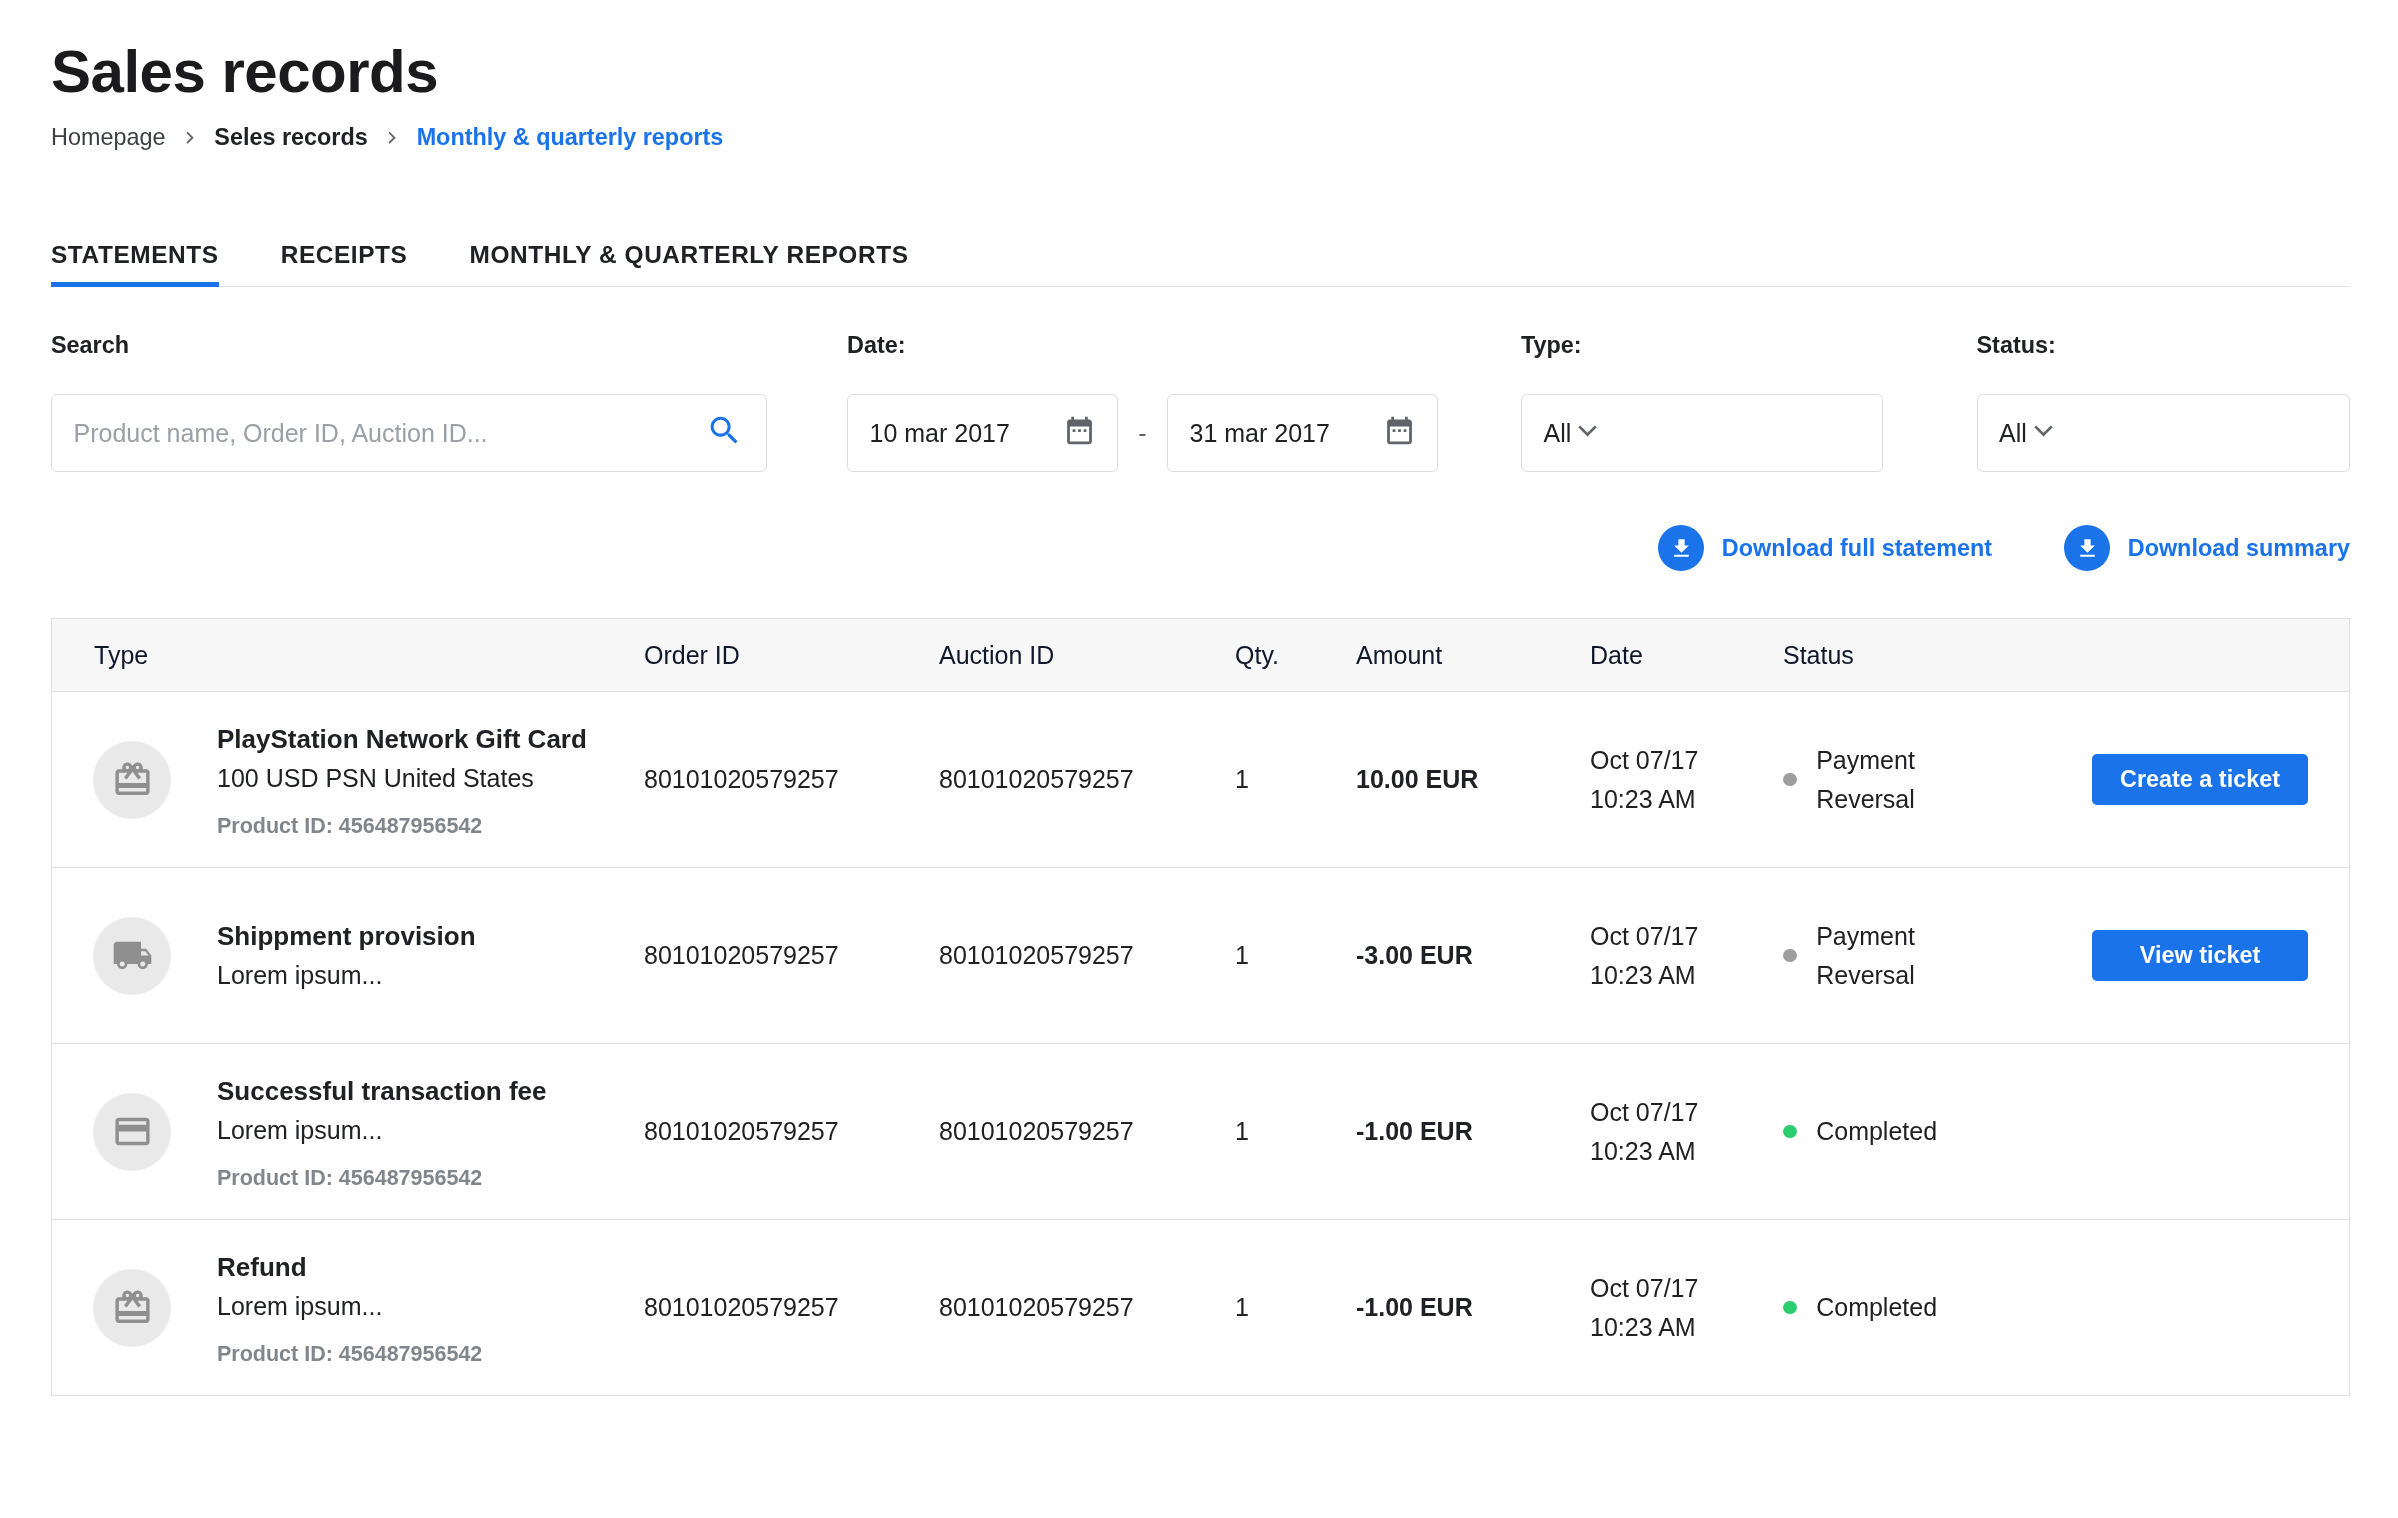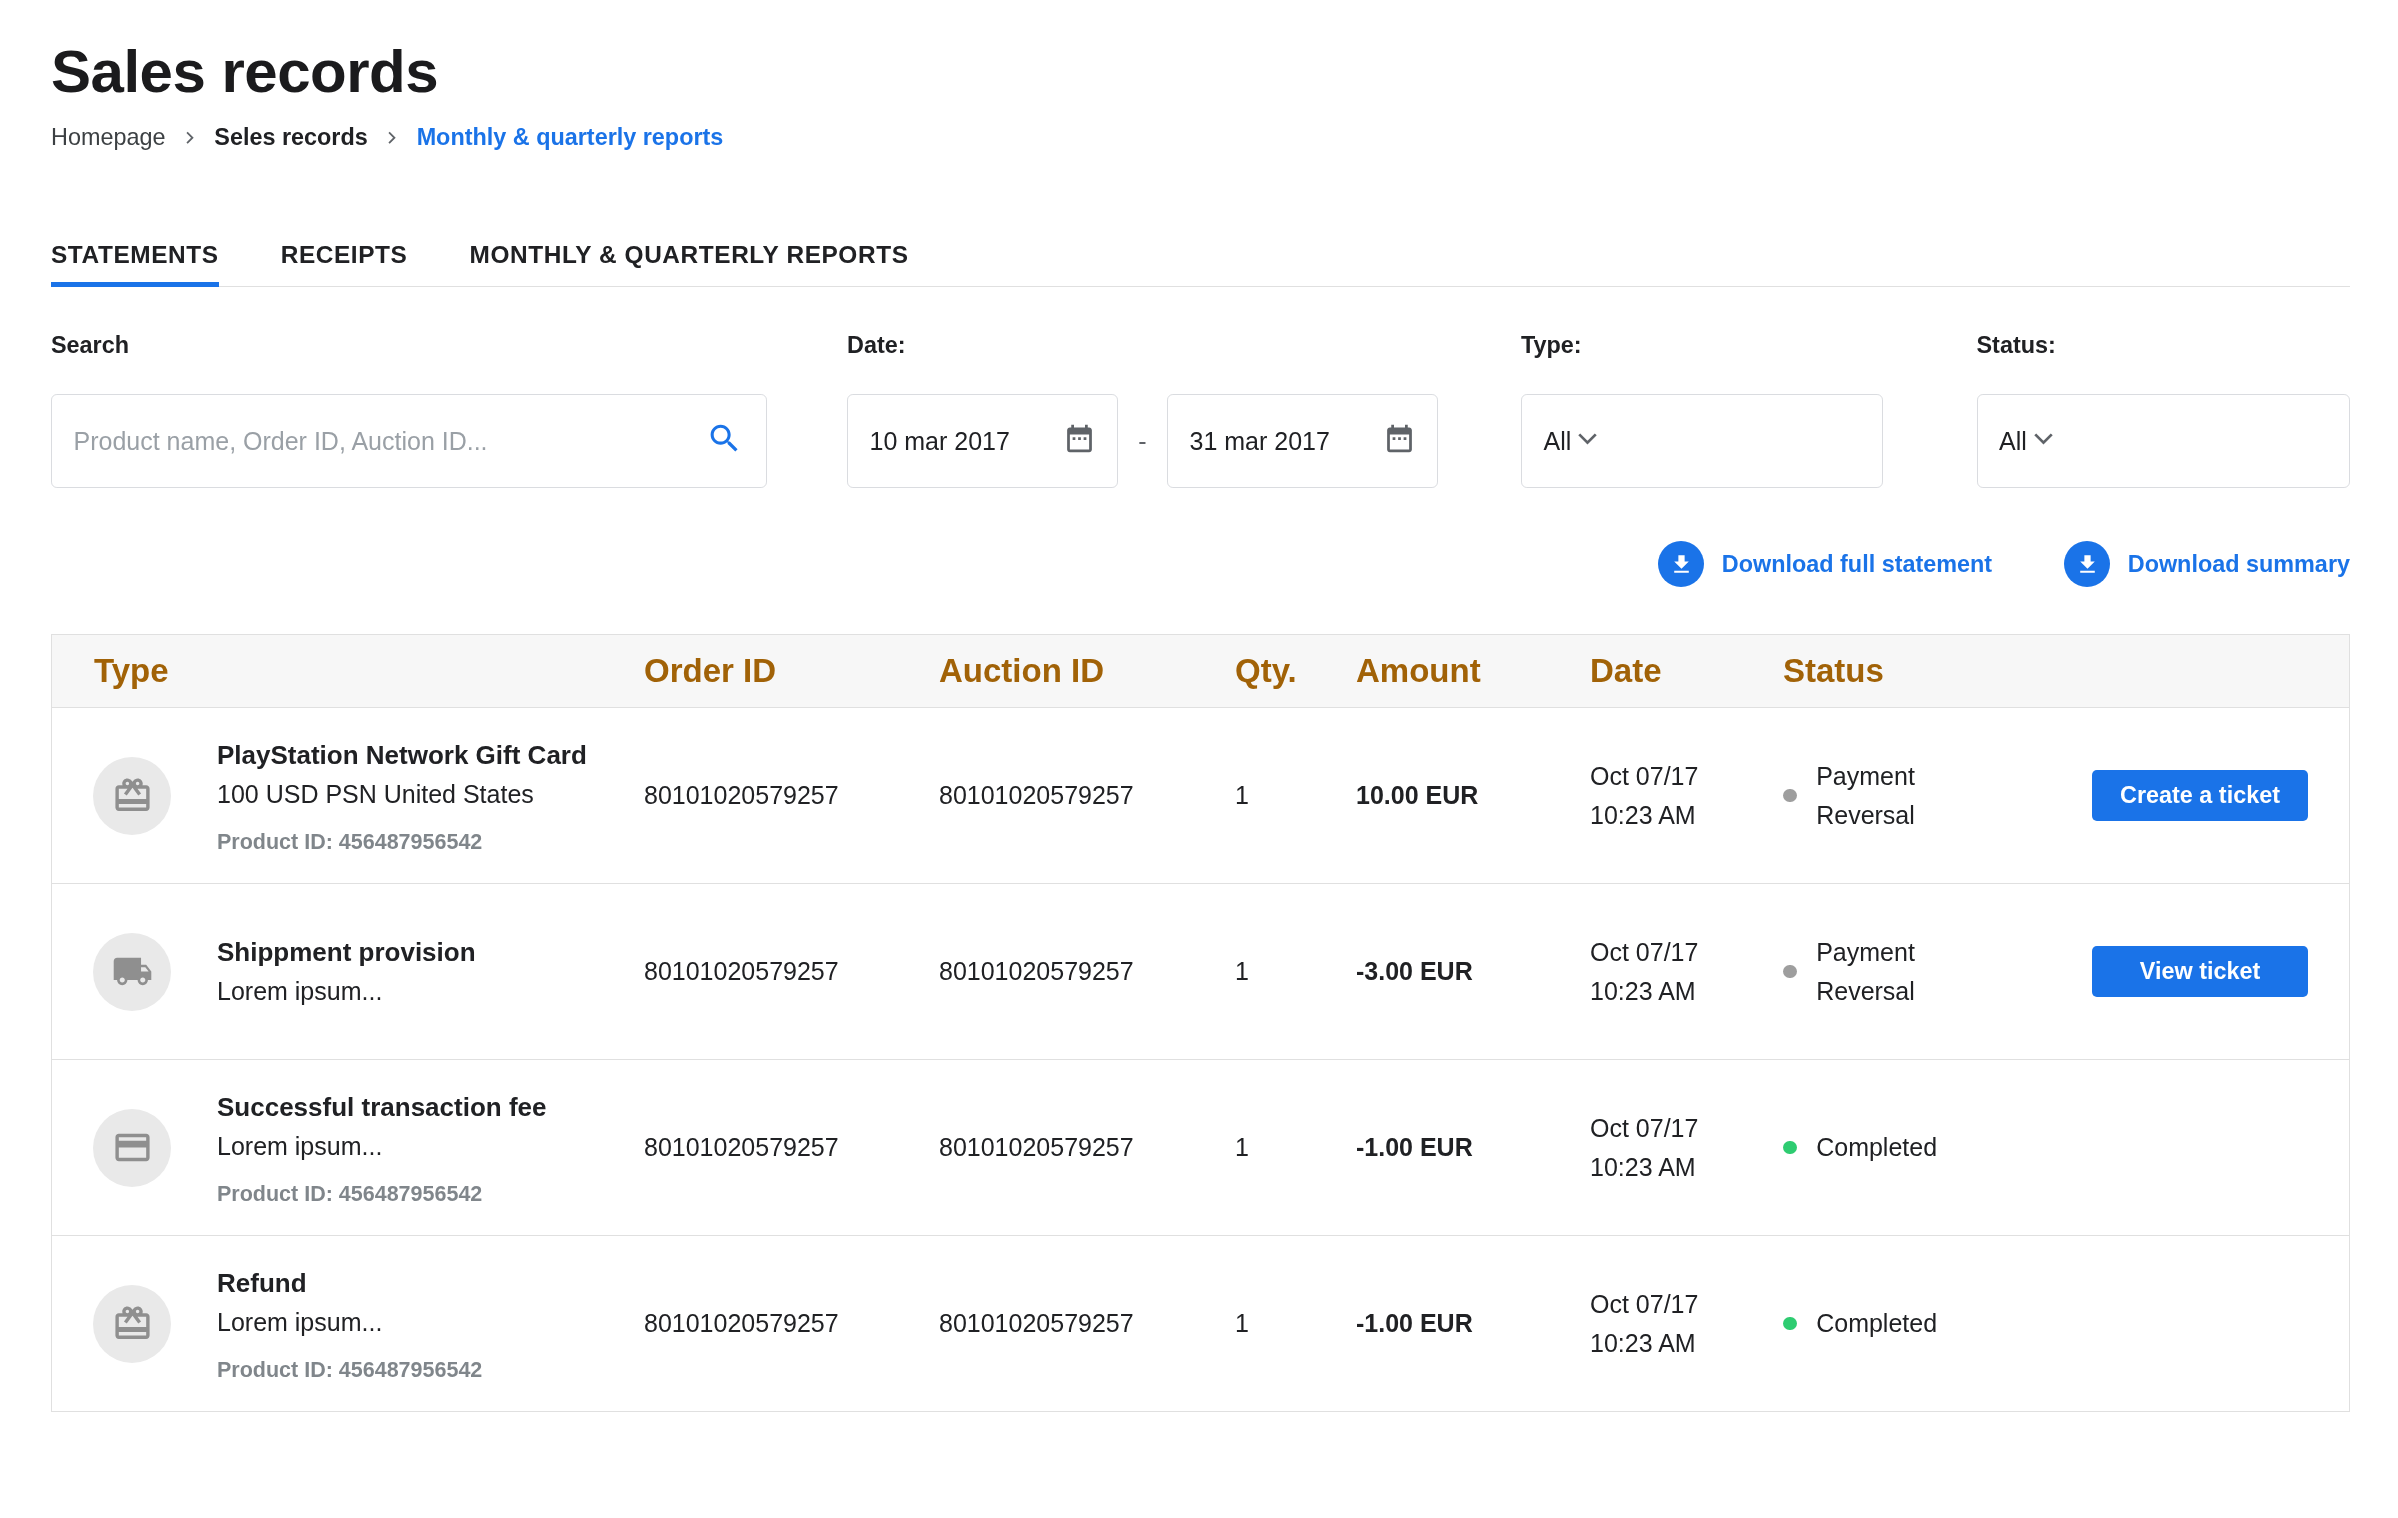--- a/index.html
+++ b/index.html
@@ -14,41 +14,41 @@
   .crumb.bold { font-weight: 700; color: #202124; }
   .crumb.current { color: #1a73e8; font-weight: 700; }
   .crumb-sep { display: flex; align-items: center; }
 
   .tabs { margin-top: 90px; display: flex; gap: 62px; border-bottom: 1px solid #e0e0e0; }
   .tab { position: relative; padding-bottom: 17px; font-size: 24.4px; font-weight: 700; letter-spacing: 0.6px; color: #202124; cursor: pointer; background: none; border: none; font-family: inherit; }
   .tab.active::after { content: ""; position: absolute; left: 0; right: 0; bottom: -1px; height: 4.9px; background: #1a73e8; }
 
   .filters { margin-top: 45px; display: flex; align-items: flex-start; }
   .f-label { font-size: 23.4px; font-weight: 700; margin-bottom: 35px; color: #202124; }
-  .box { height: 94px; border: 1px solid #dadce0; border-radius: 5.9px; background: #fff; display: flex; align-items: center; padding: 0 21.5px; font-size: 25px; color: #202124; }
+  .box { height: 78px; border: 1px solid #dadce0; border-radius: 5.9px; background: #fff; display: flex; align-items: center; padding: 0 21.5px; font-size: 25px; color: #202124; }
   .f-search { width: 717px; }
   .f-search .box { justify-content: space-between; padding-right: 23.4px; }
   .f-search input { border: none; outline: none; font-family: inherit; font-size: 25px; flex: 1; color: #202124; background: transparent; }
   .f-search input::placeholder { color: #9aa0a6; }
   .f-date { margin-left: 80px; }
   .date-row { display: flex; align-items: center; }
   .date-box { width: 271px; justify-content: space-between; cursor: pointer; }
   .date-dash { width: 49px; text-align: center; font-size: 25px; color: #5f6368; }
   .f-type { margin-left: 83px; width: 362px; }
   .f-status { margin-left: 94px; width: 374px; }
   .select-box { cursor: pointer; }
 
   .downloads { margin-top: 53px; display: flex; justify-content: flex-end; align-items: center; gap: 72px; }
   .dl { display: flex; align-items: center; gap: 17.6px; cursor: pointer; }
   .dl-circle { width: 46px; height: 46px; border-radius: 50%; background: #1a73e8; display: flex; align-items: center; justify-content: center; flex: none; }
   .dl-label { color: #1a73e8; font-size: 23.4px; font-weight: 700; }
 
   .table { margin-top: 47px; border: 1px solid #e0e0e0; background: #fff; }
   .tgrid { display: grid; grid-template-columns: 592px 295px 296px 121px 234px 193px 309px minmax(0,1fr); align-items: center; }
-  .thead { background: #f7f7f7; height: 72px; font-size: 33px; color: #a16207; font-weight: bold; }
+  .thead { background: #f7f7f7; height: 72px; font-size: 25px; color: #0f172a; }
   .thead .hcell-type { padding-left: 42px; }
   .trow { border-top: 1px solid #e0e0e0; min-height: 176px; font-size: 25px; }
   .cell-type { display: flex; align-items: center; }
   .icon-circle { width: 78px; height: 78px; margin-left: 41px; border-radius: 50%; background: #e9e9e9; display: flex; align-items: center; justify-content: center; flex: none; }
   .icon-circle svg { width: 41px; height: 41px; fill: #8f8f8f; }
   .prod { margin-left: 46px; display: flex; flex-direction: column; }
   .prod-name { font-size: 26px; font-weight: 700; line-height: 39px; }
   .prod-sub { font-size: 25px; line-height: 39px; color: #202124; }
   .prod-id { font-size: 21.5px; color: #80868b; margin-top: 15.6px; font-weight: bold; }
   .amount { font-weight: 700; }

